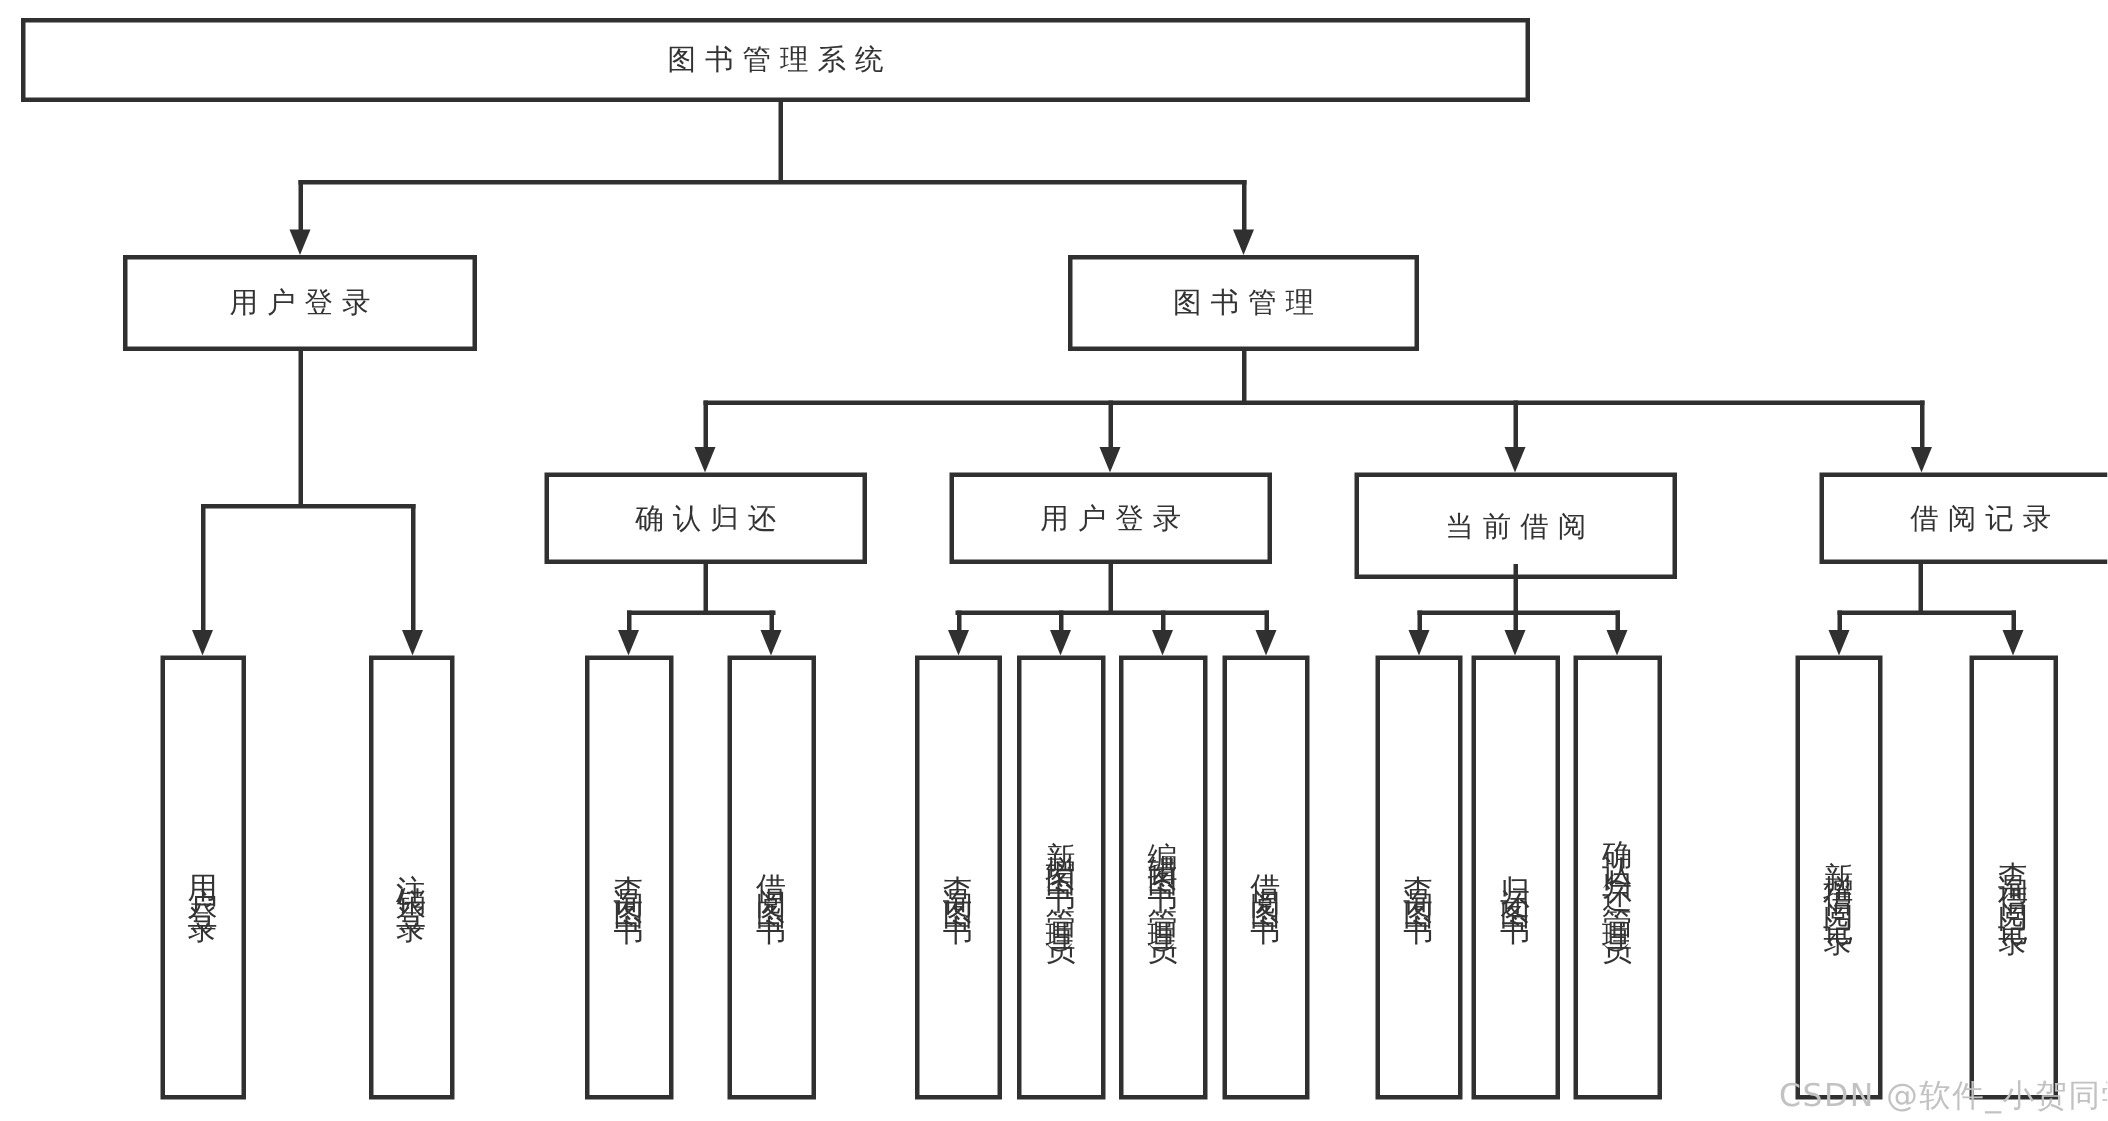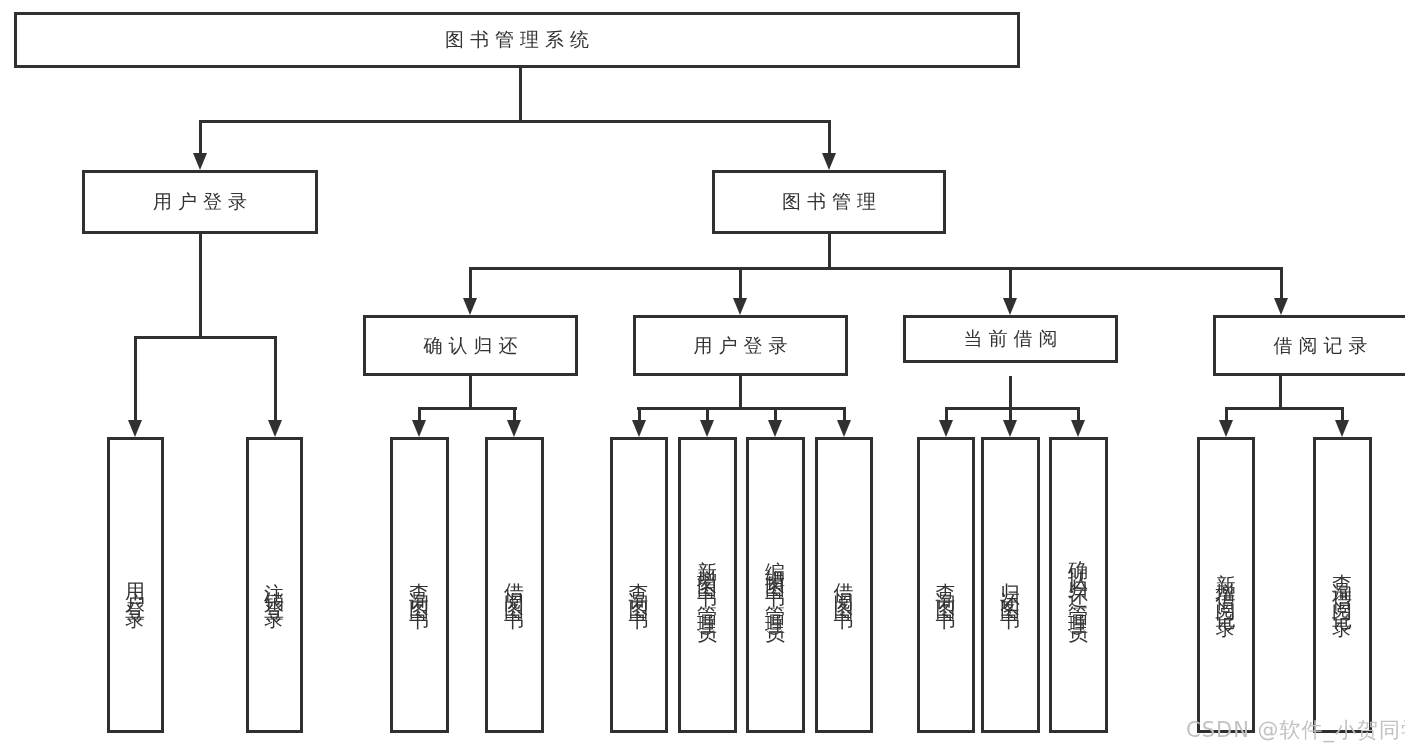--- a/index.html
+++ b/index.html
@@ -58,21 +58,21 @@
   <div class="ar" style="left:463px;top:298px;"></div>
   <div class="ln" style="left:739px;top:267px;width:3px;height:32px;"></div>
   <div class="ar" style="left:733px;top:298px;"></div>
   <div class="ln" style="left:1009px;top:267px;width:3px;height:32px;"></div>
   <div class="ar" style="left:1003px;top:298px;"></div>
   <div class="ln" style="left:1280px;top:267px;width:3px;height:32px;"></div>
   <div class="ar" style="left:1274px;top:298px;"></div>
 
   <div class="box hbox" style="left:363px;top:315px;width:215px;height:61px;">确认归还</div>
   <div class="box hbox" style="left:633px;top:315px;width:215px;height:61px;">用户登录</div>
-  <div class="box hbox" style="left:903px;top:315px;width:215px;height:48px;">当前借阅</div>
+  <div class="box hbox" style="left:903px;top:315px;width:215px;height:71px;">当前借阅</div>
   <div class="box hbox" style="left:1173px;top:315px;width:215px;height:61px;margin-left:40px;">借阅记录</div>
 
   <div class="ln" style="left:469px;top:376px;width:3px;height:33px;"></div>
   <div class="ln" style="left:418px;top:407px;width:99px;height:3px;"></div>
   <div class="ln" style="left:418px;top:407px;width:3px;height:15px;"></div>
   <div class="ar" style="left:412px;top:420px;"></div>
   <div class="ln" style="left:513px;top:407px;width:3px;height:15px;"></div>
   <div class="ar" style="left:507px;top:420px;"></div>
 
   <div class="ln" style="left:739px;top:376px;width:3px;height:33px;"></div>

